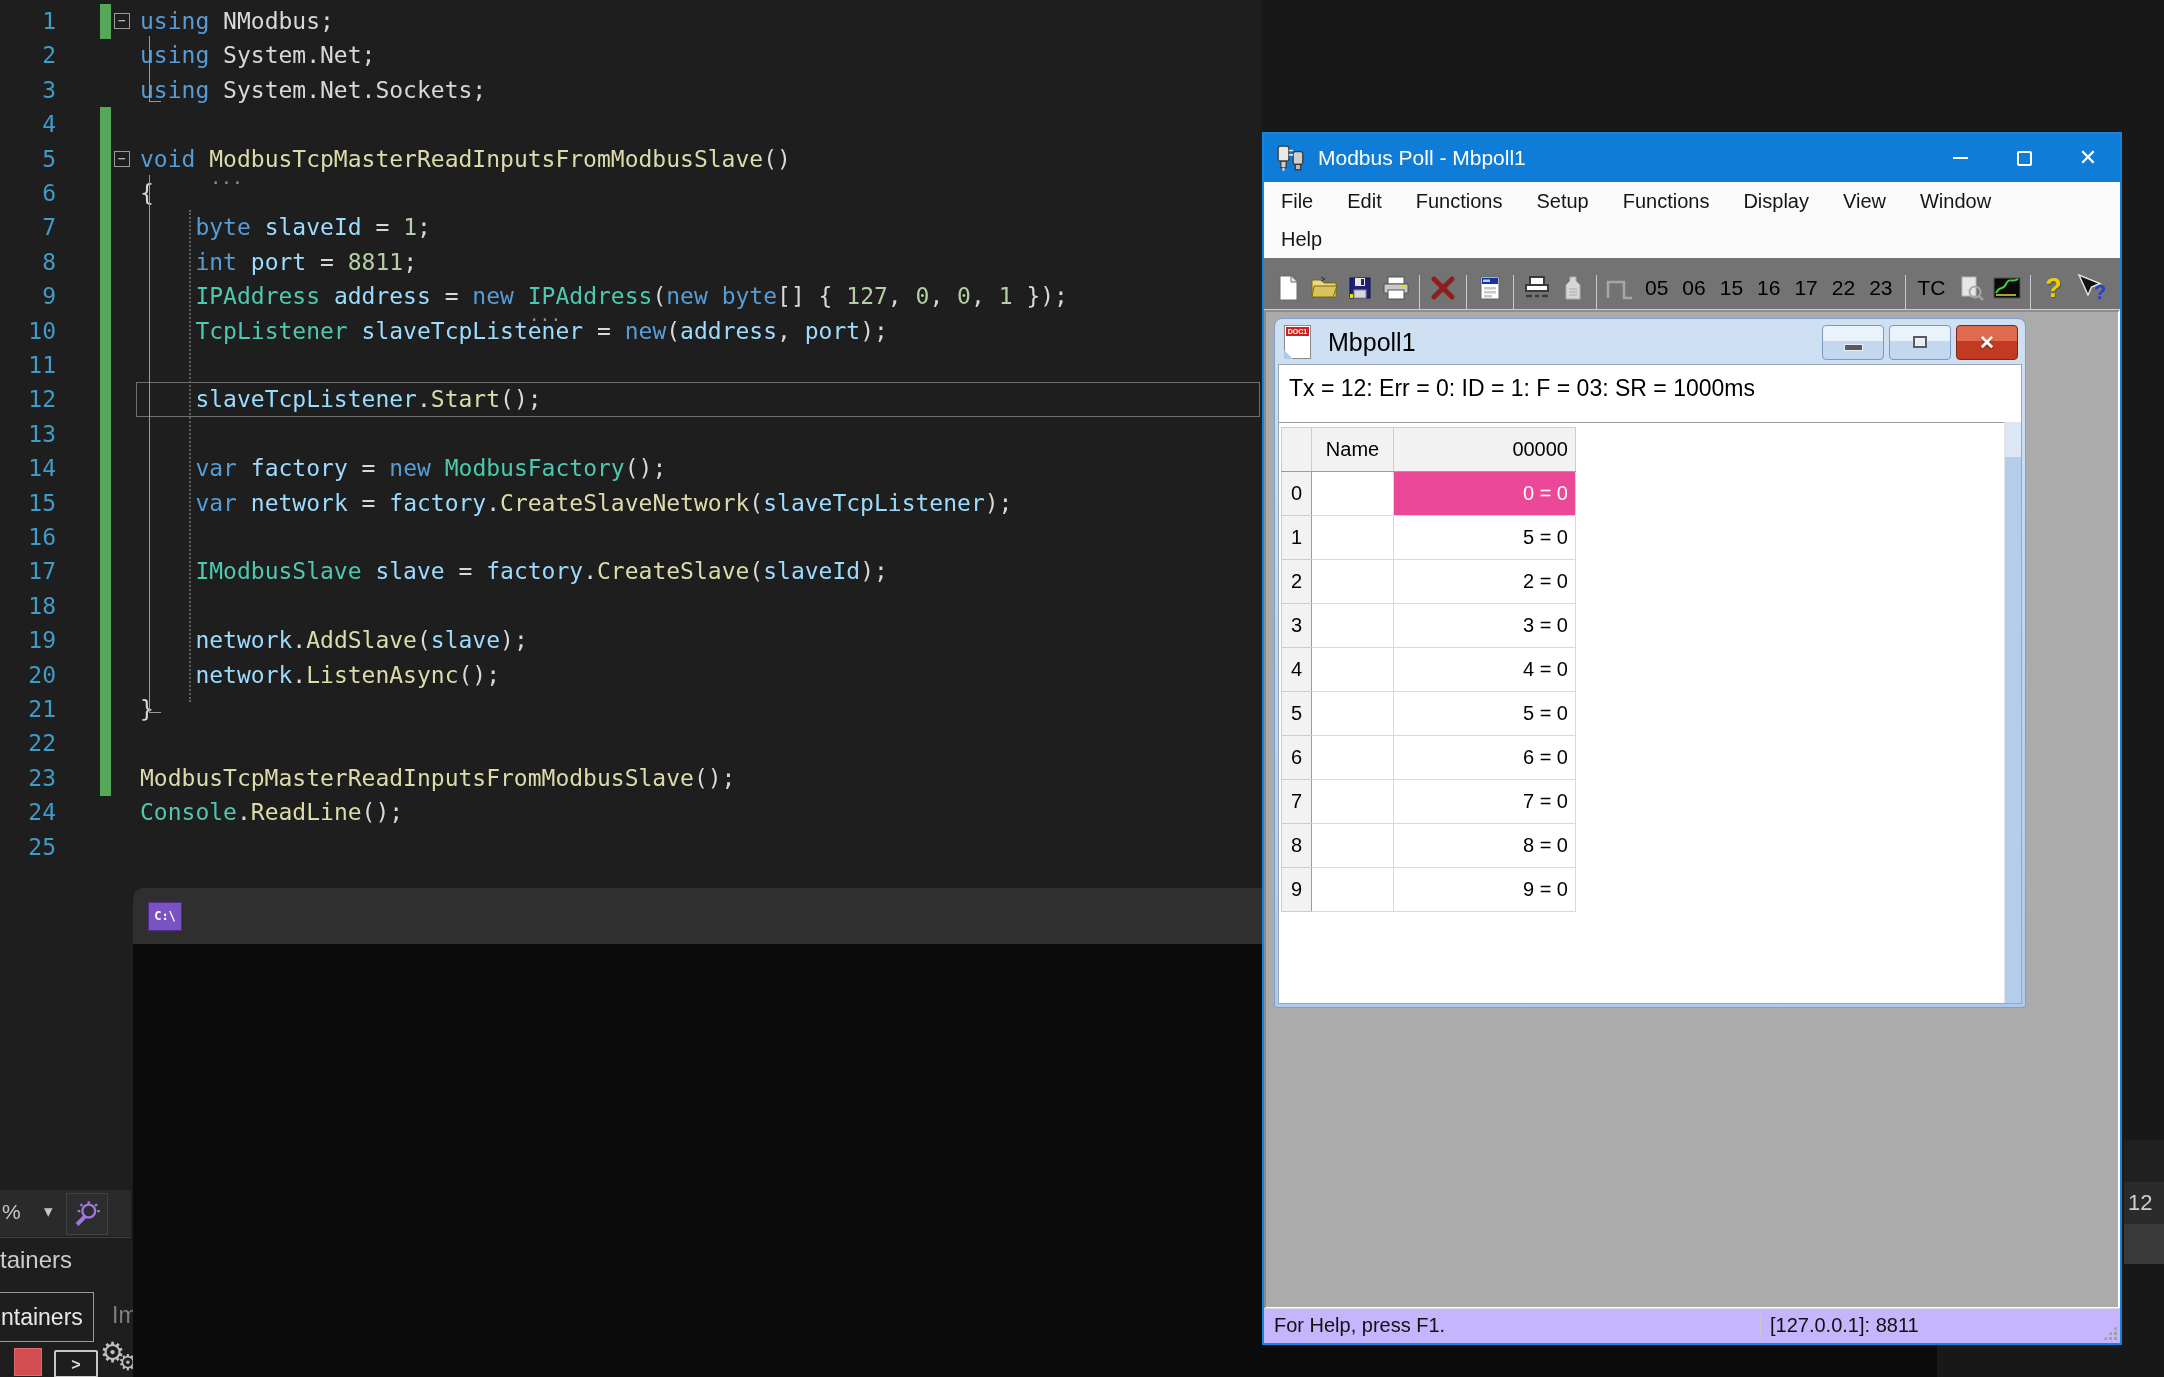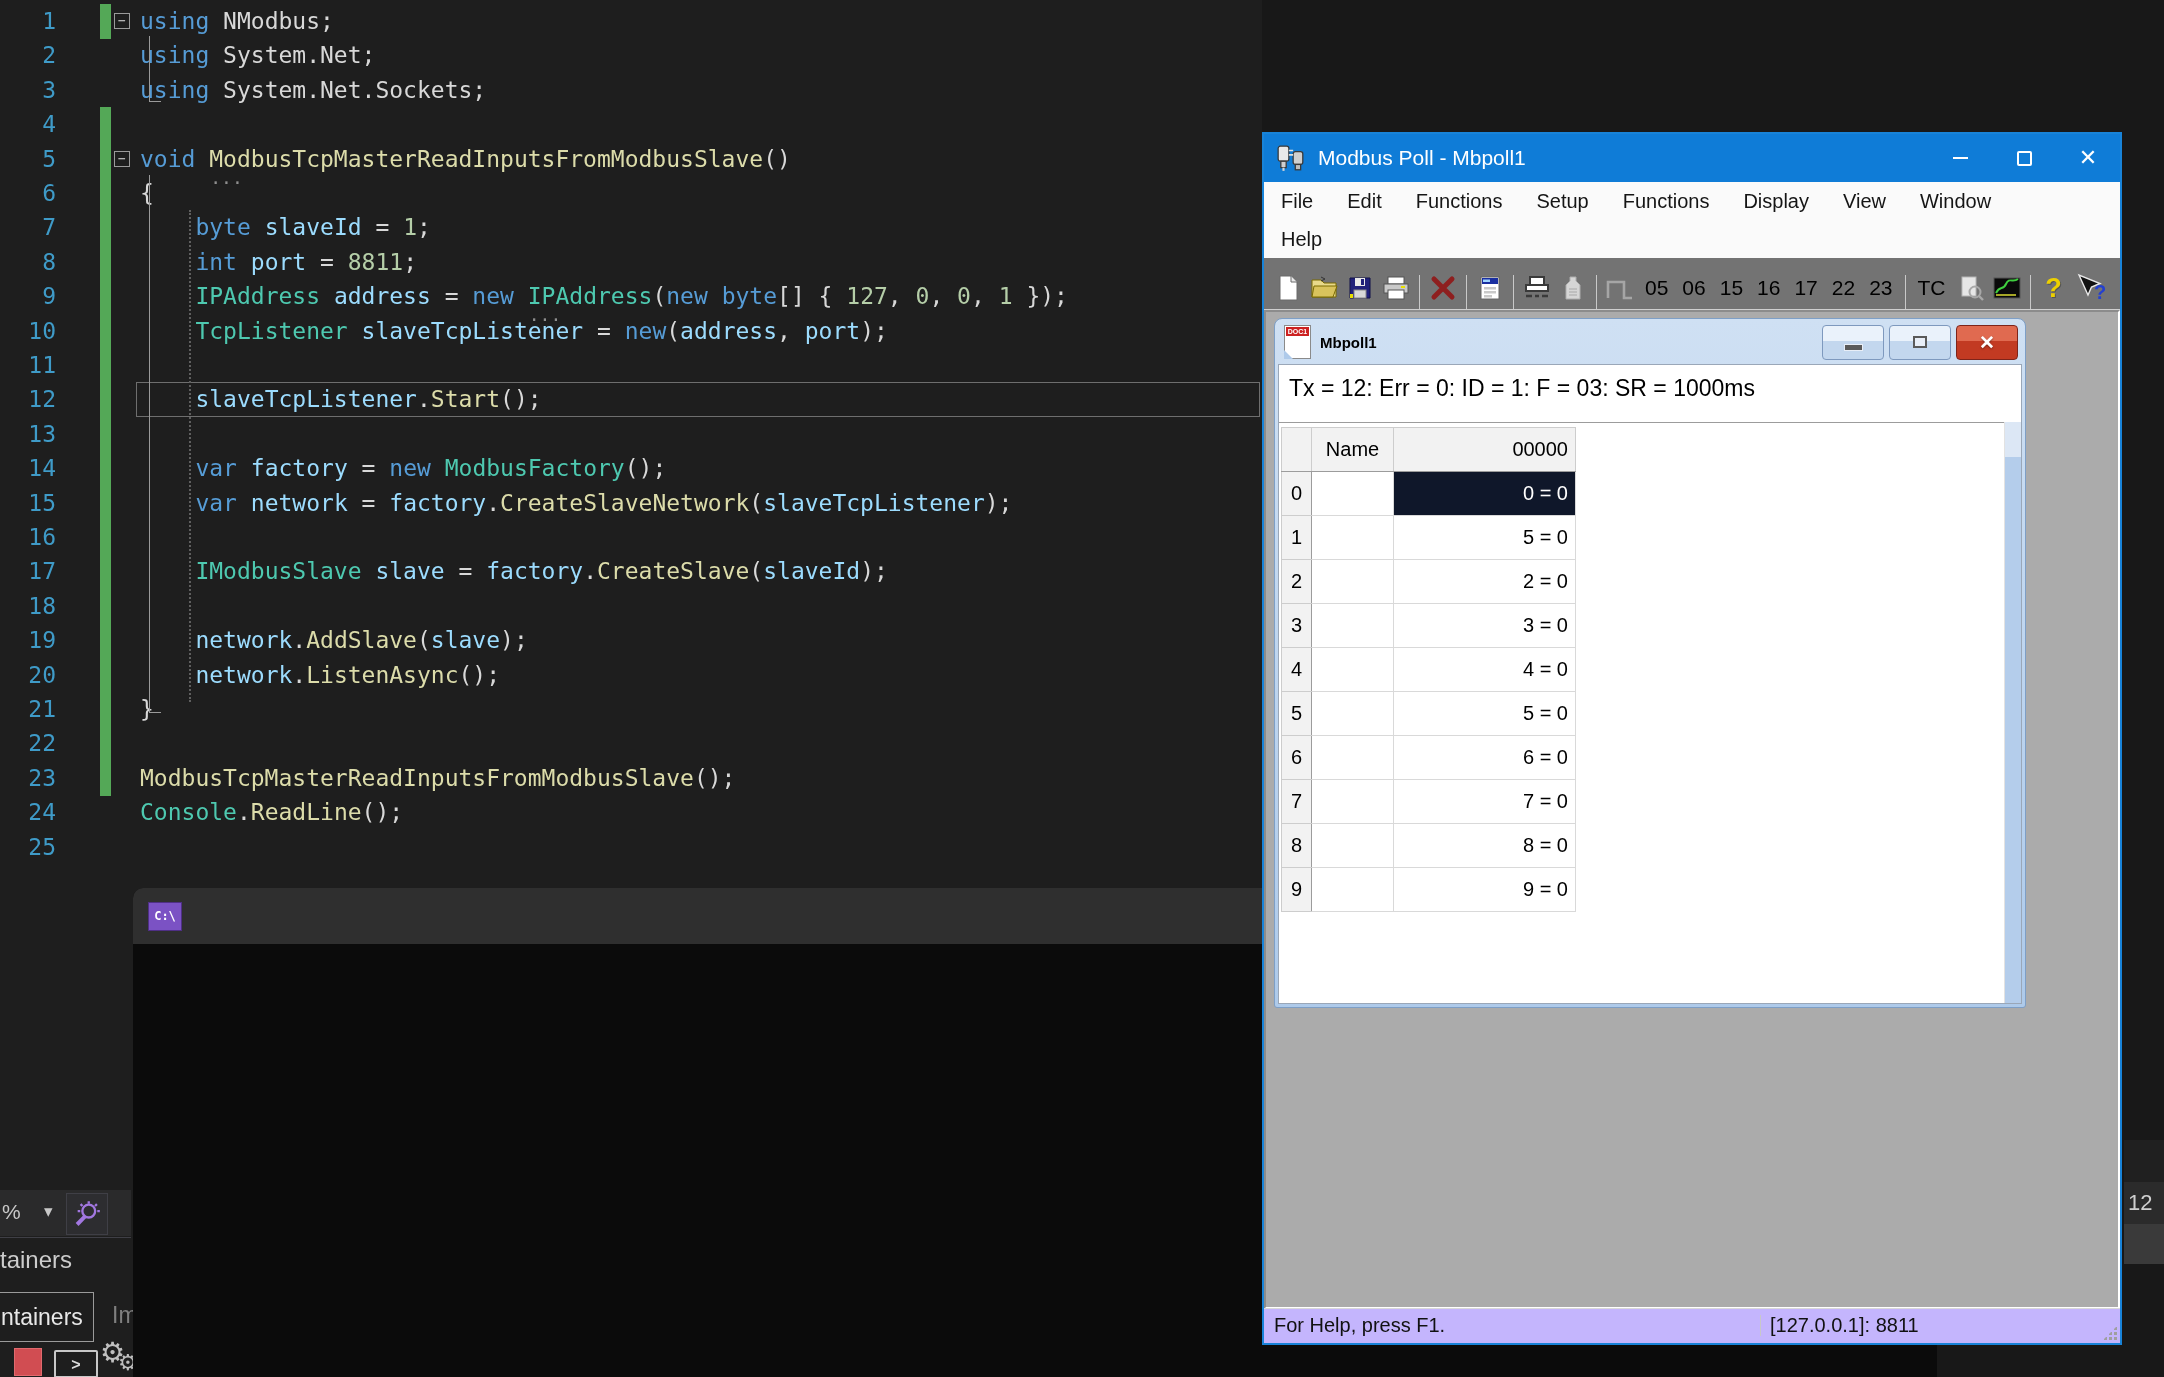--- a/index.html
+++ b/index.html
@@ -94,42 +94,42 @@
   
   #child-window{position:absolute;left:8px;top:6px;width:752px;height:690px;
             background:linear-gradient(#cfe0f3,#aecaea);border:1px solid #7e9fc6;border-radius:8px 8px 3px 3px;
             box-sizing:border-box;}
   #child-titlebar{position:absolute;left:3px;top:2px;right:3px;height:42px;display:flex;align-items:center;}
   #doc-icon{width:27px;height:34px;margin-left:6px;position:relative;background:#fff;border:1px solid #8a8a8a;box-sizing:border-box;}
   #doc-icon .band{position:absolute;left:1px;top:1px;right:1px;height:9px;background:#cc2222;
             color:#fff;font-size:7px;font-weight:bold;line-height:9px;text-align:center;letter-spacing:0;}
   #doc-icon .fold{position:absolute;left:-1px;bottom:-1px;width:0;height:0;
             border-left:9px solid #aecaea;border-top:9px solid transparent;}
-  #child-title{margin-left:9px;font-size:15px;color:#000;font-weight:bold;}
+  #child-title{margin-left:17px;font-size:25px;color:#000;}
   #child-buttons{margin-left:auto;display:flex;gap:5px;margin-right:4px;}
   .child-btn{width:62px;height:35px;border-radius:4px;display:flex;align-items:center;justify-content:center;box-sizing:border-box;}
   .child-btn.blue{background:linear-gradient(#eaf2fb 0 45%,#c3d7ee 45% 100%);border:1px solid #7e99be;}
   .child-btn.red{background:linear-gradient(#e06a50 0 45%,#c23a22 45% 100%);border:1px solid #7e241a;}
   .glyph-cmin{width:17px;height:5px;background:#5a5a5a;border:1px solid #e8eef7;margin-top:10px;}
   .glyph-crestore{width:14px;height:12px;border:2px solid #5a5a5a;background:#e8eef7;box-sizing:border-box;}
   .glyph-cclose{color:#fff;font-size:19px;font-weight:bold;text-shadow:0 1px 2px #00000066;}
   #child-content{position:absolute;left:3px;right:3px;top:45px;bottom:3px;background:#ffffff;border:1px solid #9aa7b8;}
   #tx-line{position:absolute;left:10px;top:10px;font-size:23px;color:#000;}
   #tx-divider{position:absolute;left:0;right:16px;top:57px;height:1px;background:#9c9c9c;}
   #child-scrollbar{position:absolute;right:0;top:57px;bottom:0;width:16px;
             background:linear-gradient(#dce7f5 0 6%, #b4cdeb 6% 100%);border-left:1px solid #e2e2e2;}
   #reg-grid{position:absolute;left:2px;top:62px;border-collapse:collapse;}
   #reg-grid th,#reg-grid td{box-sizing:border-box;height:44px;font-weight:normal;font-size:20px;padding:0;}
   #reg-grid th{background:#f2f2f2;border:1px solid #cdcdcd;border-bottom:1px solid #9c9c9c;}
   #reg-grid td.rowhead{background:#f2f2f2;border:1px solid #cdcdcd;border-right:1px solid #9c9c9c;text-align:center;}
   #reg-grid td{border:1px solid #d9d9d9;background:#fff;}
   #reg-grid .col-corner{width:30px;}
   #reg-grid .col-name{width:82px;}
   #reg-grid .col-val{width:182px;text-align:right;padding-right:7px;}
-  #reg-grid td.selected{background:#0f172a;color:#fff;}
+  #reg-grid td.selected{background:#ec4899;color:#fff;}
 </style>
 </head>
 <body>
 
 <div id="screen">
 
   <div id="editor">
     <div id="code-lines">
         <div class="code-row" style="top: 4px;">
           <div class="green-bar"></div>

